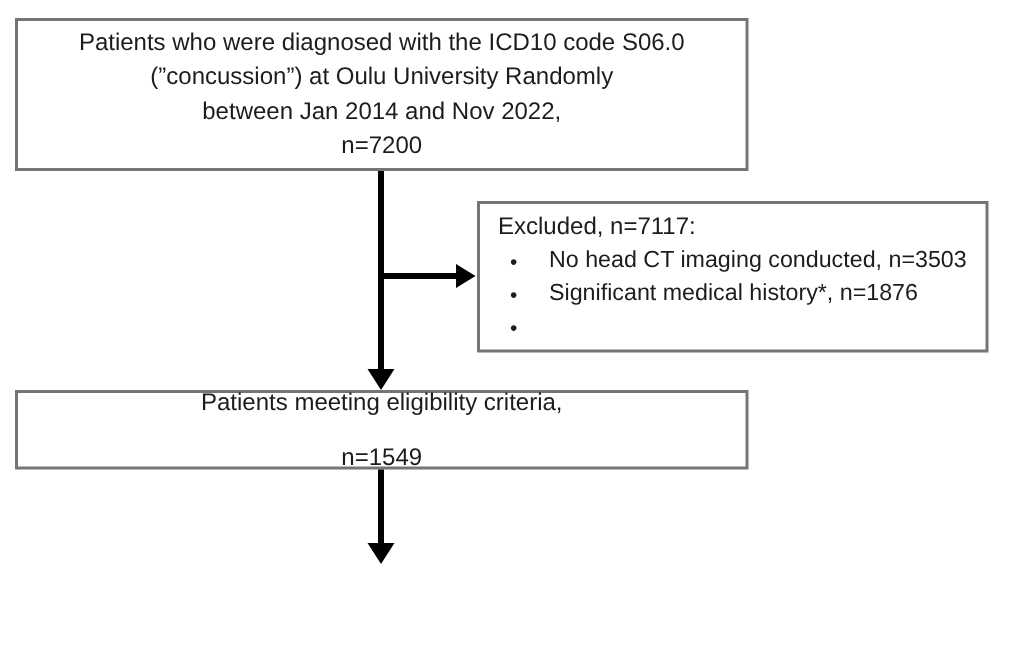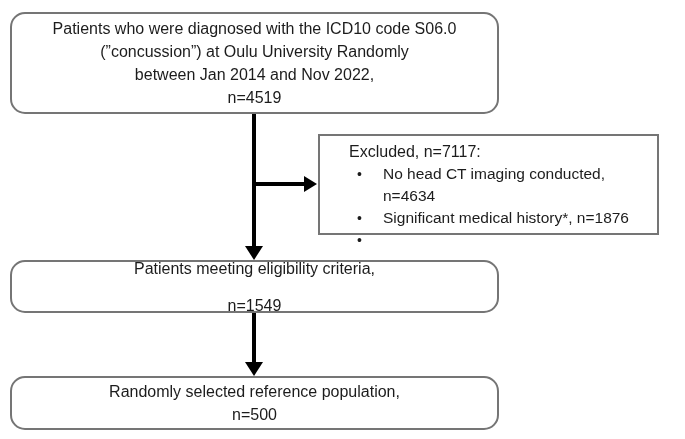--- a/index.html
+++ b/index.html
@@ -20,30 +20,29 @@
     position: absolute;
     background: #ffffff;
     border: 2px solid #757575;
     box-sizing: border-box;
     display: flex;
     flex-direction: column;
     justify-content: center;
   }
   .box--center {
     text-align: center;
-    border-radius: 15px;
   }
   .txt-line {
     font-size: 16px;
     line-height: 23px;
     white-space: pre-wrap;
   }
   .box--top    { left: 10px;  top: 12px;  width: 489px; height: 102px; }
   .box--excl   { left: 318px; top: 134px; width: 341px; height: 101px;
-                 justify-content: flex-start; padding: 5px 8px 4px 29px; }
+                 justify-content: flex-start; padding: 5px 8px 4px 12px; }
   .box--mid    { left: 10px;  top: 260px; width: 489px; height: 53px; gap: 14px; }
   .box--bottom { left: 10px;  top: 376px; width: 489px; height: 54px; }
 
   .excl-title {
     font-size: 16px;
     line-height: 22px;
   }
   .bullets {
     list-style: none;
     margin: 0;
@@ -97,52 +96,48 @@
 </style>
 </head>
 <body>
 
 <div class="canvas">
 
   <div class="box box--top box--center">
     <div class="txt-line">Patients who were diagnosed with the ICD10 code S06.0</div>
     <div class="txt-line">(”concussion”) at Oulu University Randomly</div>
     <div class="txt-line">between Jan 2014 and Nov 2022,</div>
-    <div class="txt-line">n=4519</div>
+    <div class="txt-line">n=7200</div>
   </div>
 
   <div class="arrow-line-v" style="left:252px; top:114px; height:132px;"></div>
   <div class="arrow-head-down" style="left:245px; top:246px;"></div>
 
   <div class="arrow-line-h" style="left:252px; top:182px; width:53px;"></div>
   <div class="arrow-head-right" style="left:304px; top:176px;"></div>
 
   <div class="box box--excl">
     <div class="excl-title">Excluded, n=7117:</div>
     <ul class="bullets">
       <li class="bullet-row">
         <span class="bullet-glyph">•</span>
-        <span class="bullet-text">No head CT imaging conducted, n=4634</span>
+        <span class="bullet-text">No head CT imaging conducted, n=3503</span>
       </li>
       <li class="bullet-row">
         <span class="bullet-glyph">•</span>
         <span class="bullet-text">Significant medical history*, n=1876</span>
       </li>
       <li class="bullet-row">
         <span class="bullet-glyph">•</span>
       </li>
     </ul>
   </div>
 
   <div class="box box--mid box--center">
     <div class="txt-line">Patients meeting eligibility criteria,</div>
     <div class="txt-line">n=1549</div>
   </div>
 
   <div class="arrow-line-v" style="left:252px; top:313px; height:49px;"></div>
   <div class="arrow-head-down" style="left:245px; top:362px;"></div>
 
-  <div class="box box--bottom box--center">
-    <div class="txt-line">Randomly selected reference population,</div>
-    <div class="txt-line">n=500</div>
-  </div>
 
 </div>
 
 </body></html>

